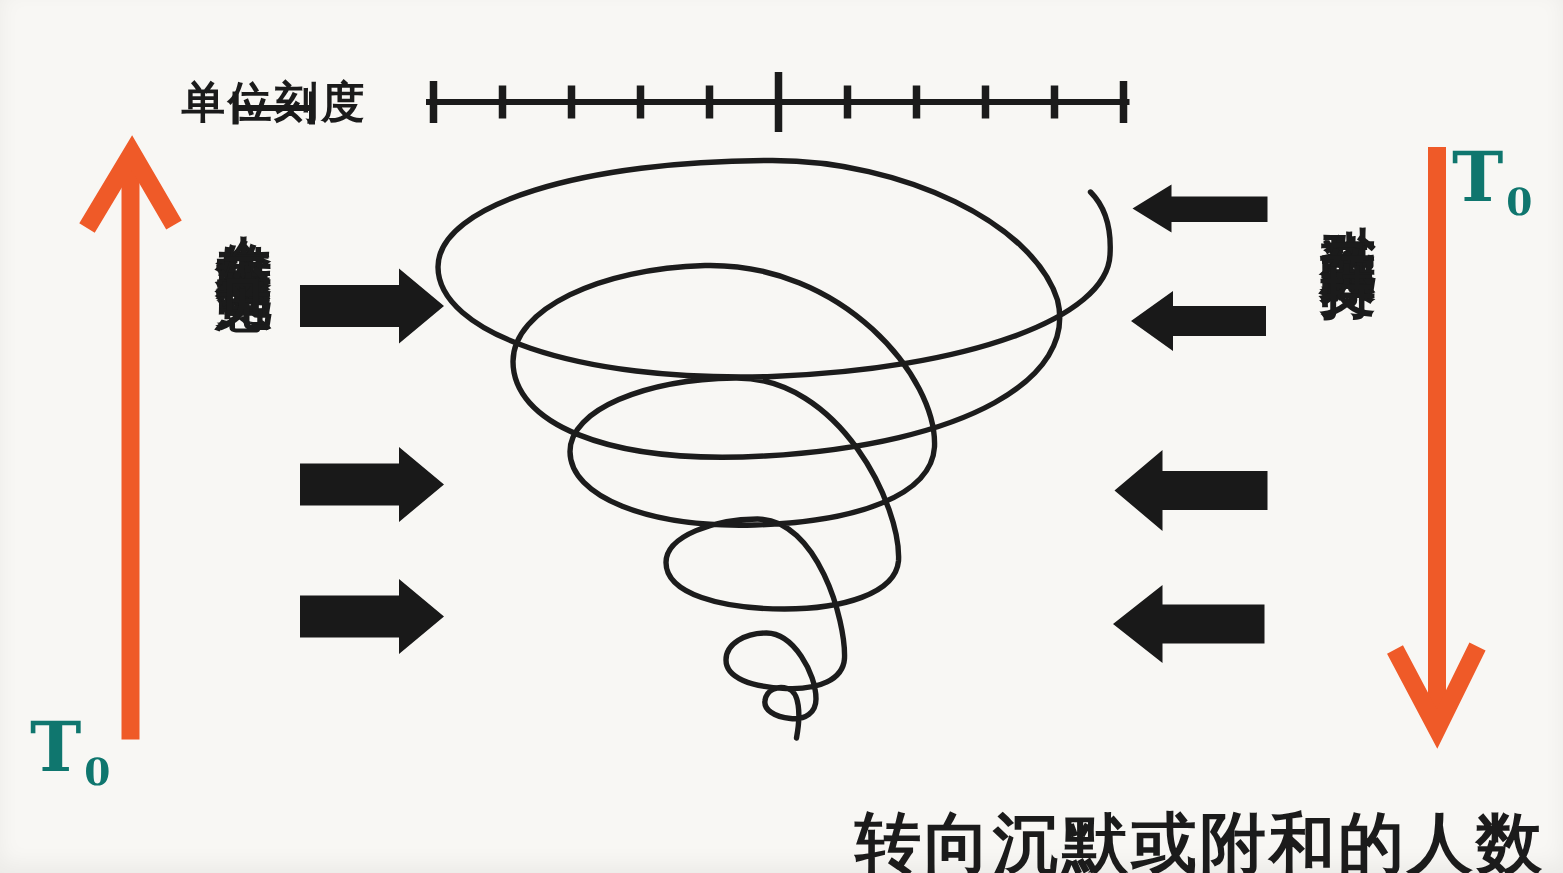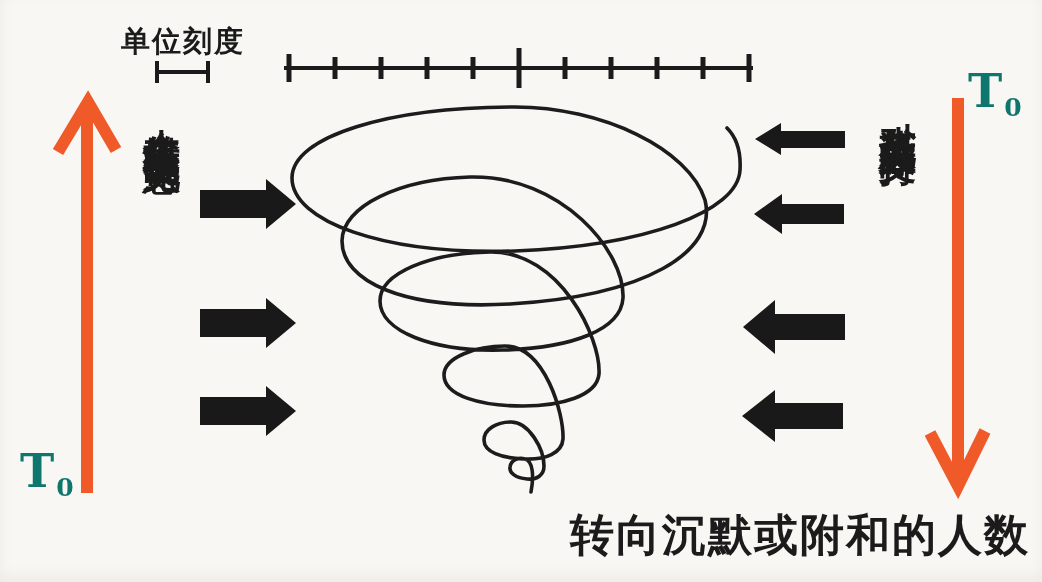--- a/index.html
+++ b/index.html
@@ -5,21 +5,21 @@
   html,body{margin:0;padding:0;}
   .stage{
     position:relative;
     width:1042px;height:582px;
     background:#f8f7f4;
     overflow:hidden;
     font-family:"Liberation Sans","DejaVu Sans",sans-serif;
     box-shadow:inset 0 -6px 14px rgba(0,0,0,0.05);
   }
   .layer{position:absolute;left:0;top:0;width:1042px;height:582px;}
-  .txt{position:absolute;color:#1b1b1b;}
+  .txt{position:absolute;color:#1b1b1b;margin-top:27px;}
   .unit-scale-label{
     left:121px;top:22px;
     font-size:29px;font-weight:600;letter-spacing:2px;
     font-family:"Liberation Serif","DejaVu Serif",serif;
   }
   .v-label{
     writing-mode:vertical-rl;text-orientation:upright;
     font-size:37px;font-weight:600;letter-spacing:3px;
     font-family:"Liberation Serif","DejaVu Serif",serif;
     white-space:nowrap;

